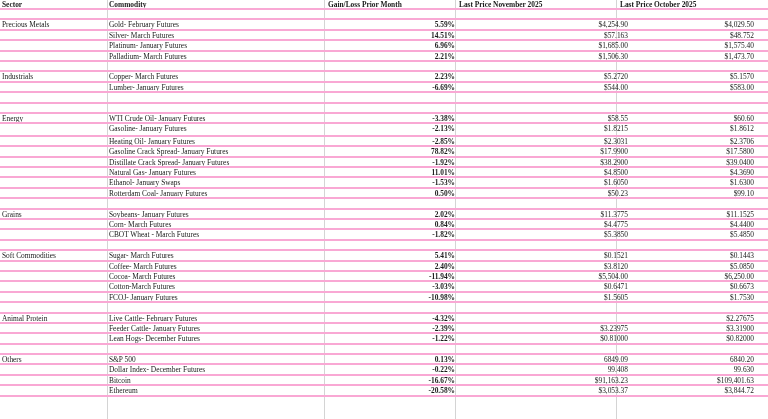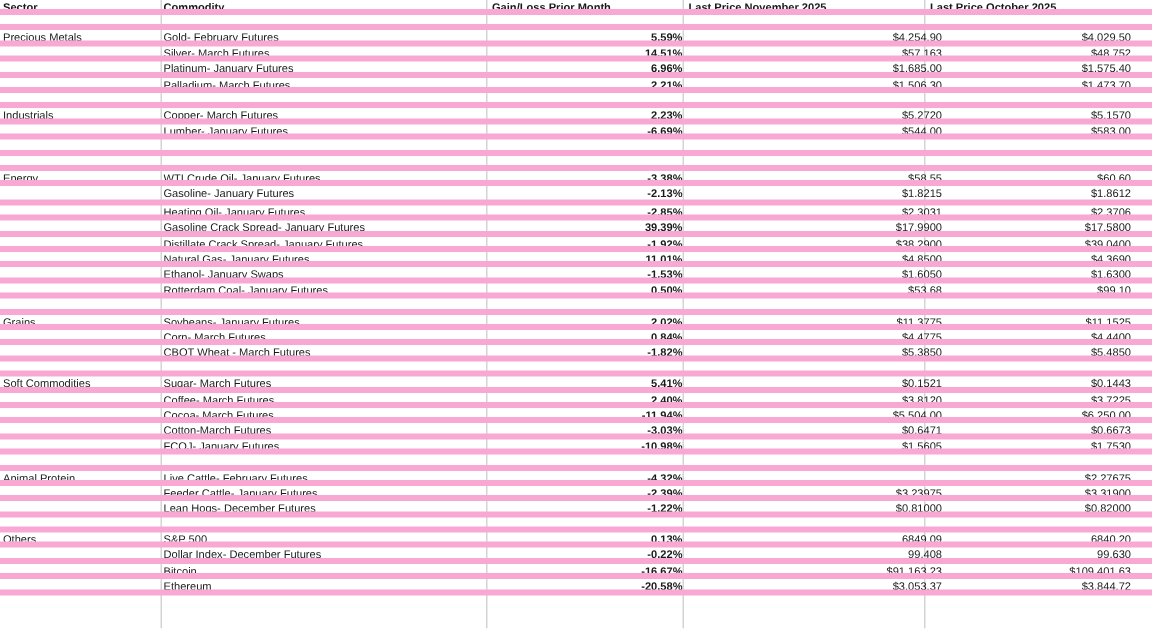--- a/index.html
+++ b/index.html
@@ -1,19 +1,19 @@
 <!DOCTYPE html>
 <html><head>
 <meta charset="utf-8">
 <style>
   html, body { margin: 0; padding: 0; background: #ffffff; }
   body { width: 768px; height: 419px; overflow: hidden; position: relative;
          font-family: "Liberation Sans", sans-serif; font-size: 7.4px; color: #1a1a1a; }
   .sheet { position: absolute; left: 0; top: 0; width: 768px; }
-  .row { position: relative; height: 10.4px; border-bottom: 4px solid #f9a8d4; box-sizing: border-box; }
+  .row { position: relative; height: 10.4px; border-bottom: 2px solid #f9a8d4; box-sizing: border-box; font-family: Liberation Serif, serif; }
   .row.tall { height: 12.6px; }
   .row.header { height: 10px; }
   .cell { position: absolute; top: 0; height: 100%; line-height: 9.6px; white-space: nowrap; overflow: hidden; box-sizing: border-box; }
   .c-sector { left: 2px; width: 105px; }
   .c-commodity { left: 109px; width: 215px; }
   .c-gain { left: 325px; width: 130px; text-align: right; padding-right: 0px; font-weight: bold; }
   .c-nov { left: 456px; width: 172px; text-align: right; padding-right: 0; }
   .c-oct { left: 617px; width: 149px; text-align: right; padding-right: 12px; }
   .header .cell { font-weight: bold; text-decoration: underline; text-align: left; }
   .vline { position: absolute; top: 0; width: 1px; height: 419px; background: #d4d4d4; }
@@ -99,21 +99,21 @@
       <div class="row">
         <div class="cell c-sector"></div>
         <div class="cell c-commodity">Heating Oil- January Futures</div>
         <div class="cell c-gain">-2.85%</div>
         <div class="cell c-nov">$2.3031</div>
         <div class="cell c-oct">$2.3706</div>
       </div>
       <div class="row">
         <div class="cell c-sector"></div>
         <div class="cell c-commodity">Gasoline Crack Spread- January Futures</div>
-        <div class="cell c-gain">39.39%</div>
+        <div class="cell c-gain">78.82%</div>
         <div class="cell c-nov">$17.9900</div>
         <div class="cell c-oct">$17.5800</div>
       </div>
       <div class="row">
         <div class="cell c-sector"></div>
         <div class="cell c-commodity">Distillate Crack Spread- January Futures</div>
         <div class="cell c-gain">-1.92%</div>
         <div class="cell c-nov">$38.2900</div>
         <div class="cell c-oct">$39.0400</div>
       </div>
@@ -128,21 +128,21 @@
         <div class="cell c-sector"></div>
         <div class="cell c-commodity">Ethanol- January Swaps</div>
         <div class="cell c-gain">-1.53%</div>
         <div class="cell c-nov">$1.6050</div>
         <div class="cell c-oct">$1.6300</div>
       </div>
       <div class="row">
         <div class="cell c-sector"></div>
         <div class="cell c-commodity">Rotterdam Coal- January Futures</div>
         <div class="cell c-gain">0.50%</div>
-        <div class="cell c-nov">$53.68</div>
+        <div class="cell c-nov">$50.23</div>
         <div class="cell c-oct">$99.10</div>
       </div>
       <div class="row"></div>
       <div class="row">
         <div class="cell c-sector">Grains</div>
         <div class="cell c-commodity">Soybeans- January Futures</div>
         <div class="cell c-gain">2.02%</div>
         <div class="cell c-nov">$11.3775</div>
         <div class="cell c-oct">$11.1525</div>
       </div>
@@ -166,21 +166,21 @@
         <div class="cell c-commodity">Sugar- March Futures</div>
         <div class="cell c-gain">5.41%</div>
         <div class="cell c-nov">$0.1521</div>
         <div class="cell c-oct">$0.1443</div>
       </div>
       <div class="row">
         <div class="cell c-sector"></div>
         <div class="cell c-commodity">Coffee- March Futures</div>
         <div class="cell c-gain">2.40%</div>
         <div class="cell c-nov">$3.8120</div>
-        <div class="cell c-oct">$3.7225</div>
+        <div class="cell c-oct">$5.0850</div>
       </div>
       <div class="row">
         <div class="cell c-sector"></div>
         <div class="cell c-commodity">Cocoa- March Futures</div>
         <div class="cell c-gain">-11.94%</div>
         <div class="cell c-nov">$5,504.00</div>
         <div class="cell c-oct">$6,250.00</div>
       </div>
       <div class="row">
         <div class="cell c-sector"></div>

